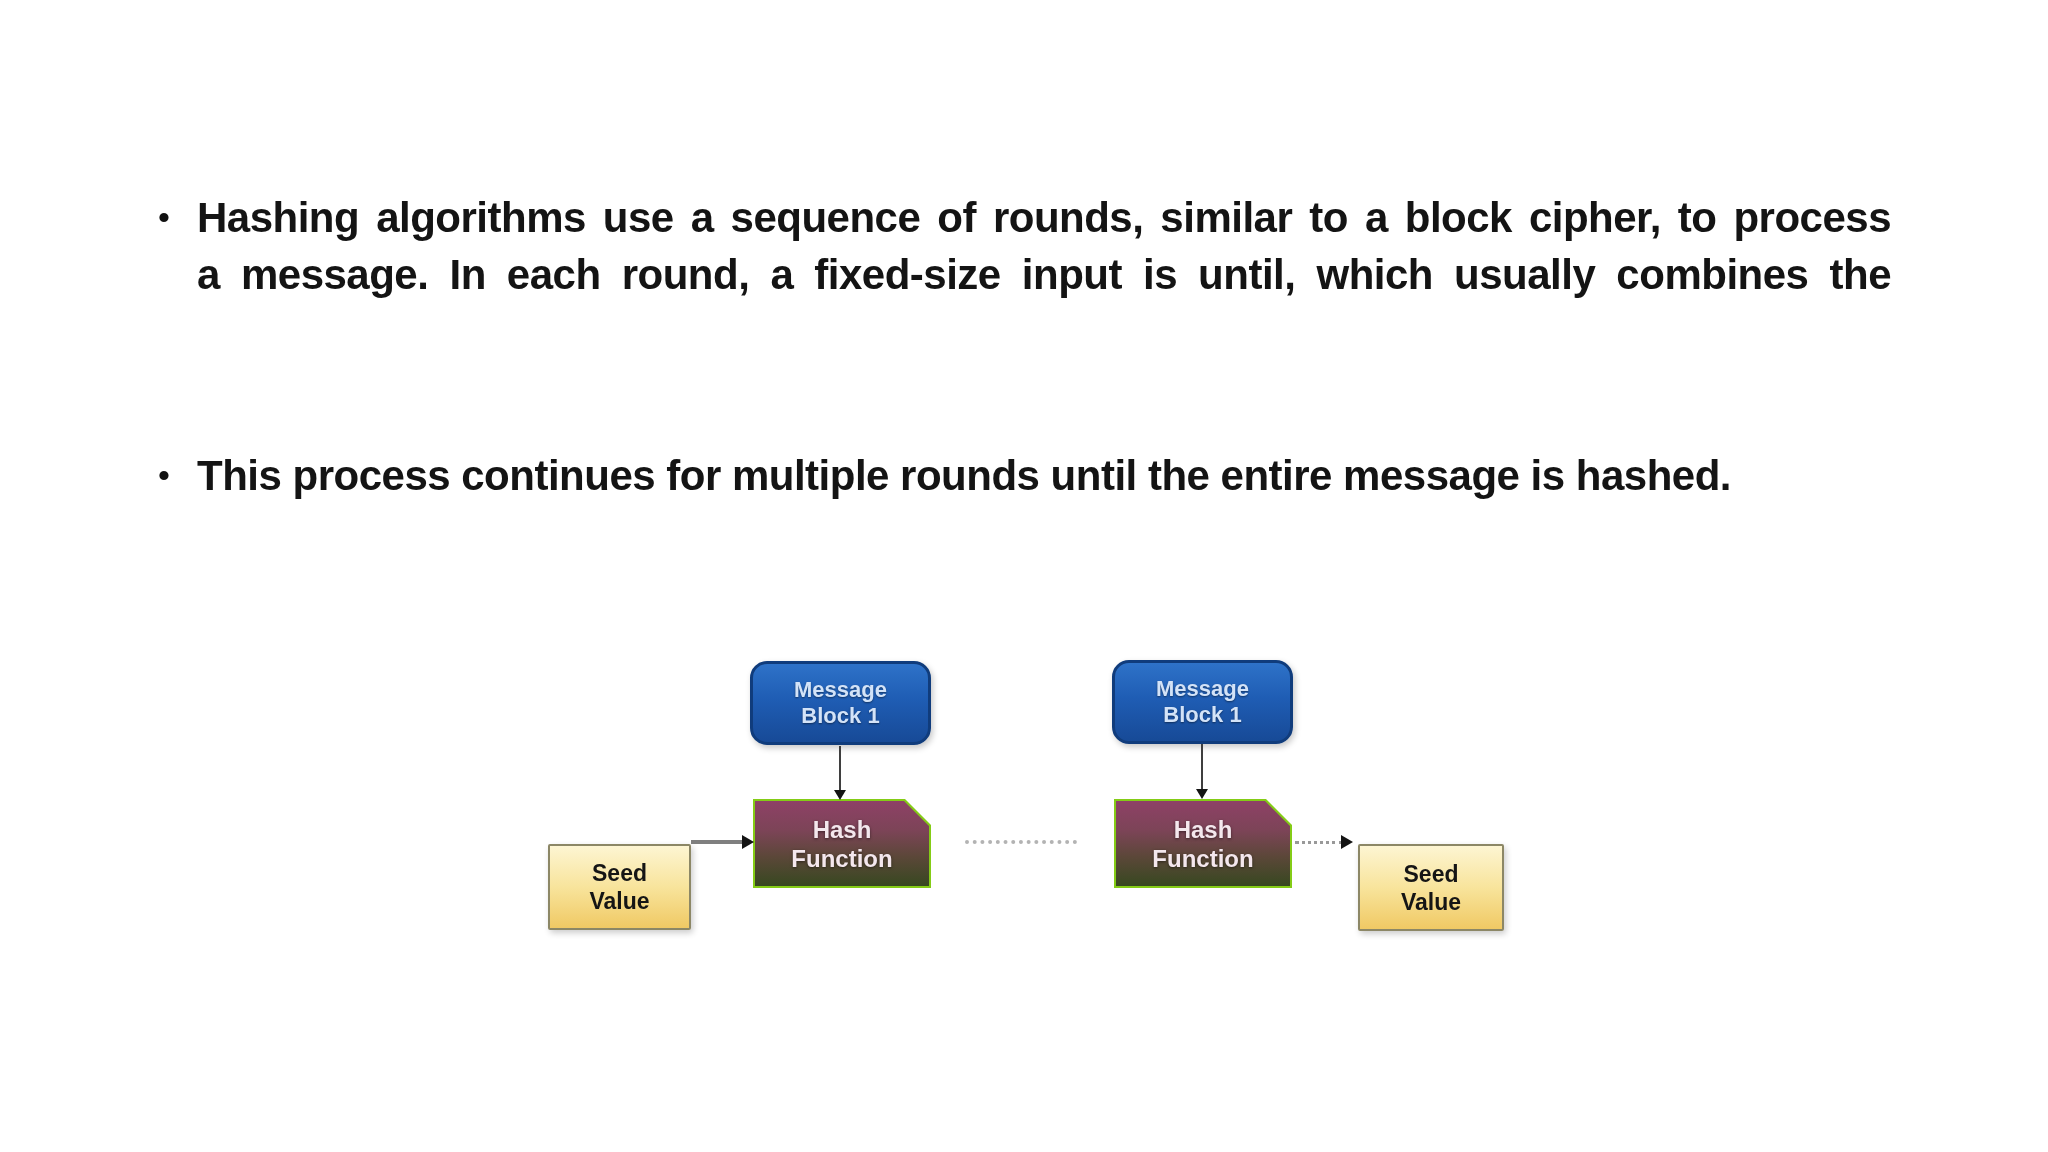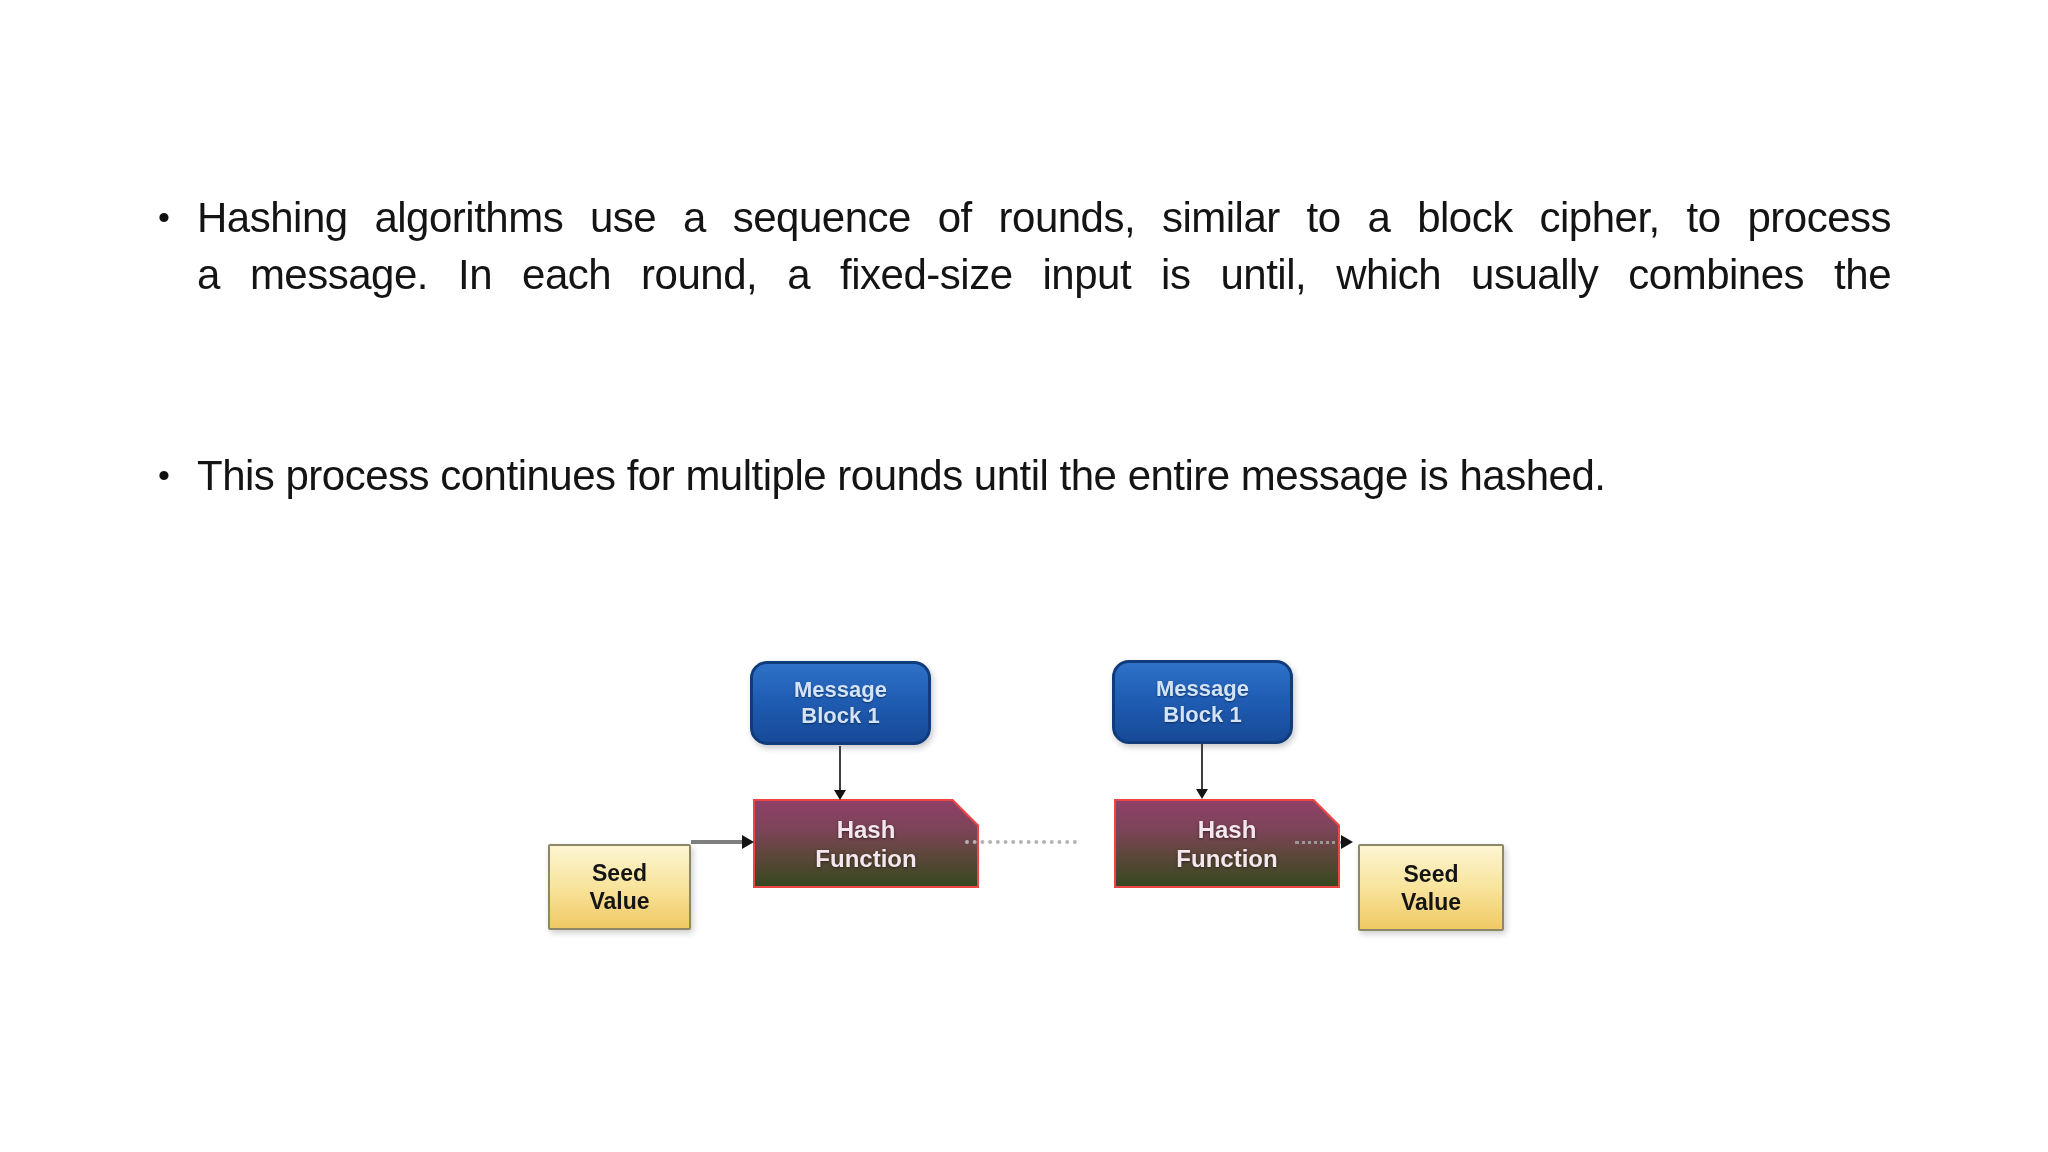--- a/index.html
+++ b/index.html
@@ -10,20 +10,21 @@
 
   
   .bullet-item{position:absolute;display:flex;color:#111;}
   .bullet-item .marker{
     flex:0 0 39px;font-size:34px;line-height:57px;color:#111;
   }
   .bullet-item .text{flex:0 0 1694px;width:1694px;}
   .bullet-item .line{
     font-size:42px;line-height:57px;letter-spacing:-0.5px;color:#141414;
     text-align:justify;
+    font-weight:bold;
   }
   .bullet-item .line.just{text-align-last:justify;}
   #bullet-1{left:158px;top:189px;}
   #bullet-2{left:158px;top:447px;}
 
   
   .diagram{position:absolute;left:0;top:0;width:100%;height:100%;}
   .dbox{
     position:absolute;display:flex;flex-direction:column;align-items:center;justify-content:center;
     font-weight:bold;box-sizing:border-box;
@@ -45,24 +46,23 @@
     background:linear-gradient(180deg, var(--seed-value-fill-top) 0%, #f8e49c 50%, var(--seed-value-fill-bottom) 100%);
     border:2px solid var(--seed-value-border);border-radius:2px;
     color:#151515;font-size:23px;line-height:28px;
     box-shadow:2px 3px 6px rgba(0,0,0,.2);
     margin-top:44px;
   }
   #seed-left{left:548px;top:800px;width:143px;height:86px;}
   #seed-right{left:1358px;top:800px;width:146px;height:87px;}
 
   .hash-outer{
-    position:absolute;width:178px;height:89px;background:#ef4444;
+    position:absolute;width:178px;height:89px;background:#84cc16;
     clip-path:polygon(0 0, calc(100% - 26px) 0, 100% 26px, 100% 100%, 0 100%);
     filter:drop-shadow(2px 3px 4px rgba(0,0,0,.25));
-    padding-left:48px;
   }
   .hash-inner{
     position:absolute;left:2px;top:2px;right:2px;bottom:2px;
     clip-path:polygon(0 0, calc(100% - 25px) 0, 100% 25px, 100% 100%, 0 100%);
     background:linear-gradient(180deg, var(--hash-function-fill-top) 0%, #7c4457 35%, #5c4739 65%, var(--hash-function-fill-bottom) 100%);
     display:flex;flex-direction:column;align-items:center;justify-content:center;
     font-weight:bold;text-align:center;color:#f4e7ed;font-size:24px;line-height:29px;
     text-shadow:0 1px 3px rgba(0,0,0,.5);
   }
   #hash-left{left:753px;top:799px;}

